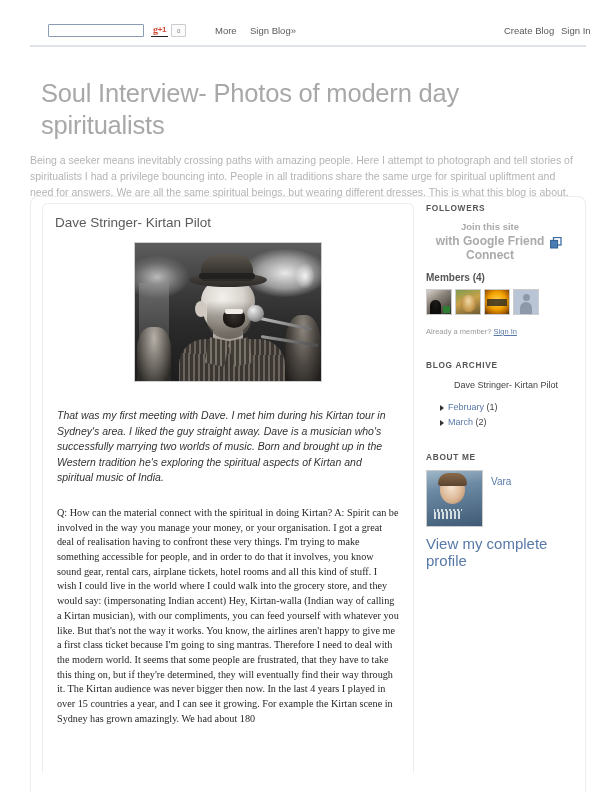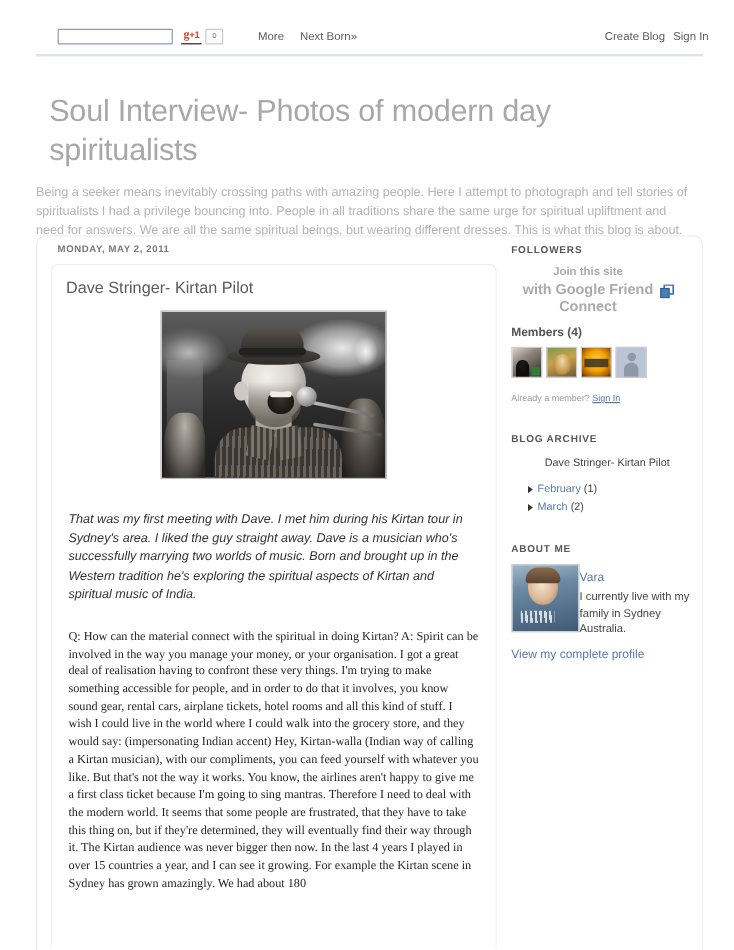--- a/index.html
+++ b/index.html
@@ -415,21 +415,21 @@
     border-right: 3.6px solid transparent;
     border-top: 4.6px solid #333;
   }
   .tri-right {
     border-top: 3.6px solid transparent;
     border-bottom: 3.6px solid transparent;
     border-left: 4.6px solid #333;
   }
   .arch-count { color: #444444; }
 
-  .about-row { display: flex; }
+  .about-row { display: flex; gap: 8px; }
   .about-photo {
     width: 55px; height: 55px;
     border: 1px solid #cccccc;
     flex: none;
     position: relative;
     overflow: hidden;
     background: linear-gradient(170deg, #9fb7c9 0%, #6d8aa4 32%, #3e5a74 100%);
   }
   .about-photo .ap-face {
     position:absolute; left:13px; top:5px; width:25px; height:28px;
@@ -460,55 +460,54 @@
   }
   .about-text {
     font-size: 9.3px;
     line-height: 13.6px;
     color: #444444;
     margin: 0;
   }
   .about-link {
     display: block;
     margin-top: 8px;
-    font-size: 10px;
+    font-size: 15px;
     color: #5879a8;
     text-decoration: none;
   }
 </style>
 </head>
 <body>
 
 <div class="navbar">
   <div class="navbar-inner">
     <input class="nav-search" type="text" value="" placeholder="" style="">
     <div class="plusone">
       <div class="plusone-btn">
         <span class="g">g</span>
           <span class="p1">+1</span>
       </div>
       <div class="plusone-count">0</div>
     </div>
     <a class="nav-link nav-more" href="#">More</a>
-    <a class="nav-link nav-next" href="#">Next Born»</a>
+    <a class="nav-link nav-next" href="#">Sign Blog»</a>
     <a class="nav-link nav-create" href="#">Create Blog</a>
     <a class="nav-link nav-signin" href="#">Sign In</a>
   </div>
 </div>
 <div class="nav-rule"></div>
 
 <div class="blog-header">
   <h1 class="blog-title">Soul Interview- Photos of modern day spiritualists</h1>
   <p class="blog-desc">Being a seeker means inevitably crossing paths with amazing people. Here I attempt to photograph and tell stories of spiritualists I had a privilege bouncing into. People in all traditions share the same urge for spiritual upliftment and need for answers. We are all the same spiritual beings, but wearing different dresses. This is what this blog is about.</p>
 </div>
 
 <div class="content-outline"></div>
 
 <div class="main-col">
-  <div class="post-date">MONDAY, MAY 2, 2011</div>
   <div class="post-box">
     <h2 class="post-title">Dave Stringer- Kirtan Pilot</h2>
 
     <div class="post-photo-wrap">
       <div class="post-photo">
         <div class="ph-bg"></div>
         <div class="ph-wallline"></div>
         <div class="ph-bokeh1"></div>
         <div class="ph-figureL"></div>
         <div class="ph-figureR"></div>
@@ -586,18 +585,17 @@
     <div class="widget-title">ABOUT ME</div>
     <div class="about-row">
       <div class="about-photo">
         <div class="ap-shirt"></div>
         <div class="ap-face"></div>
         <div class="ap-hair"></div>
         <div class="ap-text"></div>
       </div>
       <div>
         <a class="about-name" href="#">Vara</a>
-        <p class="about-text">I currently live with my family in Sydney Australia.</p>
       </div>
     </div>
     <a class="about-link" href="#">View my complete profile</a>
   </div>
 </div>
 
 </body></html>

